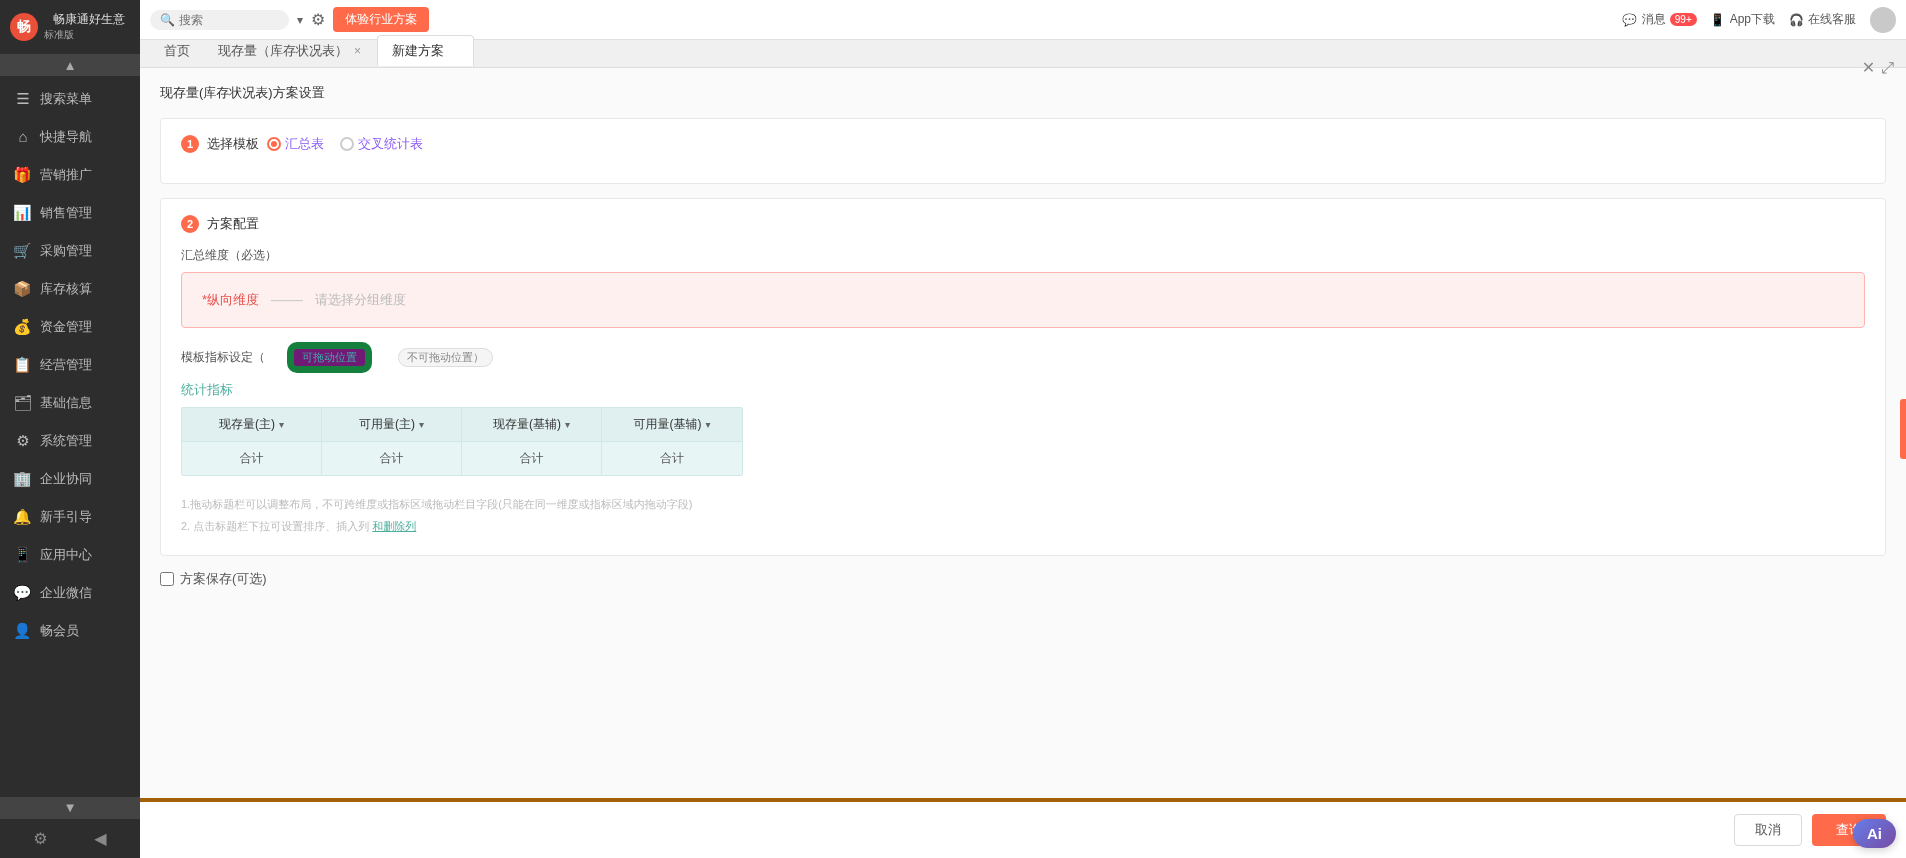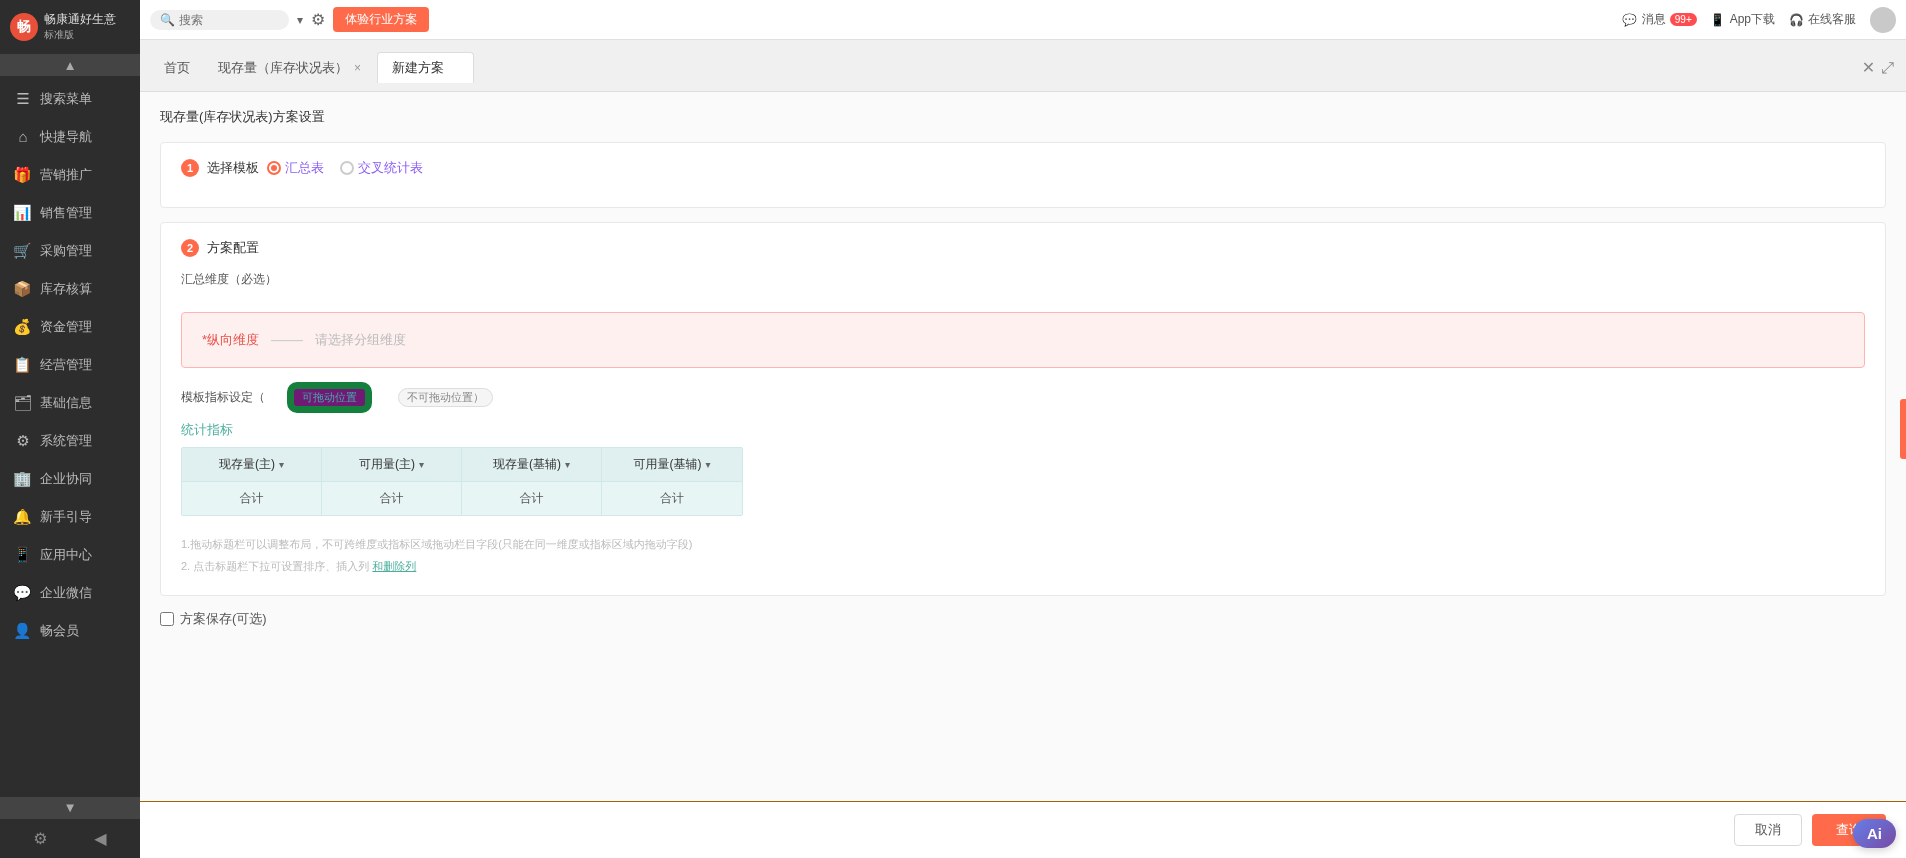--- a/index.html
+++ b/index.html
@@ -22,21 +22,21 @@
       gap: 6px;
       border-bottom: 1px solid #444;
     }
     .sidebar-logo-icon {
       width: 28px; height: 28px;
       background: #e8503a;
       border-radius: 50%;
       display: flex; align-items: center; justify-content: center;
       color: white; font-size: 14px; font-weight: bold;
     }
-    .sidebar-logo-text { font-size: 12px; color: #ddd; line-height: 1.3; }
+    .sidebar-logo-text { font-size: 12px; color: #ddd; line-height: 1.3; margin-left: 9px; }
     .sidebar-logo-badge { font-size: 10px; color: #aaa; }
 
     .sidebar-scroll-btn {
       background: #444; border: none; color: #aaa; padding: 3px; cursor: pointer; width: 100%;
     }
 
     .sidebar-nav { flex: 1; overflow-y: auto; padding: 4px 0; }
     .sidebar-item {
       display: flex; align-items: center; gap: 8px;
       padding: 10px 14px; cursor: pointer; color: #bbb;
@@ -71,22 +71,22 @@
       padding: 4px 12px; cursor: pointer; font-size: 12px;
     }
     .topbar-spacer { flex: 1; }
     .topbar-right { display: flex; align-items: center; gap: 14px; }
     .topbar-right-item { display: flex; align-items: center; gap: 4px; cursor: pointer; font-size: 12px; color: #555; }
     .badge { background: #ff4d4f; color: white; border-radius: 8px; padding: 1px 5px; font-size: 10px; }
     .topbar-avatar { width: 26px; height: 26px; border-radius: 50%; background: #ddd; }
 
     
     .tabs-bar {
-      height: 52px; background: #f0f0f0; display: flex; align-items: flex-end;
-      padding: 8px 10px; flex-shrink: 0; border-bottom: 1px solid #ddd;
+      height: 28px; background: #f0f0f0; display: flex; align-items: flex-end;
+      padding: 1px 10px; flex-shrink: 0; border-bottom: 1px solid #ddd;
     }
     .tab {
       display: flex; align-items: center; gap: 4px;
       padding: 6px 14px; cursor: pointer; font-size: 13px;
       border-radius: 4px 4px 0 0; color: #555;
     }
     .tab.active { background: #fff; color: #333; font-weight: 500; border: 1px solid #ddd; border-bottom: none; align-items: center; }
     .tab-close { background: none; border: none; cursor: pointer; color: #999; font-size: 12px; padding: 0 2px; }
     .tab-new { background: #ff6b4a; color: white; font-size: 13px; }
 
@@ -118,21 +118,21 @@
     .radio-dot {
       width: 14px; height: 14px; border-radius: 50%; border: 2px solid #ccc;
       display: flex; align-items: center; justify-content: center;
     }
     .radio-dot.checked { border-color: #ff6b4a; }
     .radio-dot.checked::after {
       content: ''; width: 6px; height: 6px; border-radius: 50%; background: #ff6b4a;
     }
 
     
-    .dimension-label { font-size: 12px; color: #555; margin-bottom: 24px; }
+    .dimension-label { font-size: 12px; color: #555; margin-bottom: 8px; }
     .dimension-required {
       background: #fff0f0; border: 1px solid #ffb3b3; border-radius: 4px;
       padding: 18px 20px; display: flex; align-items: center; gap: 12px;
     }
     .dimension-required .req-label { color: #e8504a; font-size: 13px; }
     .dimension-required .req-separator { color: #ccc; font-size: 16px; }
     .dimension-required .req-placeholder { color: #bbb; font-size: 13px; }
 
     
     .indicator-settings { margin-top: 14px; }
@@ -170,21 +170,21 @@
     .tips-item { margin-bottom: 2px; }
     .tips-highlight { color: #4caf9e; text-decoration: underline; }
 
     
     .bottom-section { margin-top: 10px; display: flex; align-items: center; gap: 6px; }
     .save-checkbox { width: 14px; height: 14px; border: 1px solid #ccc; border-radius: 2px; cursor: pointer; }
     .save-label { font-size: 13px; color: #555; }
 
     
     .footer-actions {
-      background: #fff; border-top: 1px solid #a16207;
+      background: #fff; border-top: 4px solid #a16207;
       padding: 12px 20px; display: flex; justify-content: flex-end; gap: 10px;
       flex-shrink: 0;
     }
     .btn-cancel {
       background: #fff; border: 1px solid #d9d9d9; color: #555;
       padding: 6px 20px; border-radius: 4px; cursor: pointer; font-size: 13px;
     }
     .btn-query {
       background: #ff6b4a; border: none; color: white;
       padding: 6px 24px; border-radius: 4px; cursor: pointer; font-size: 13px;

